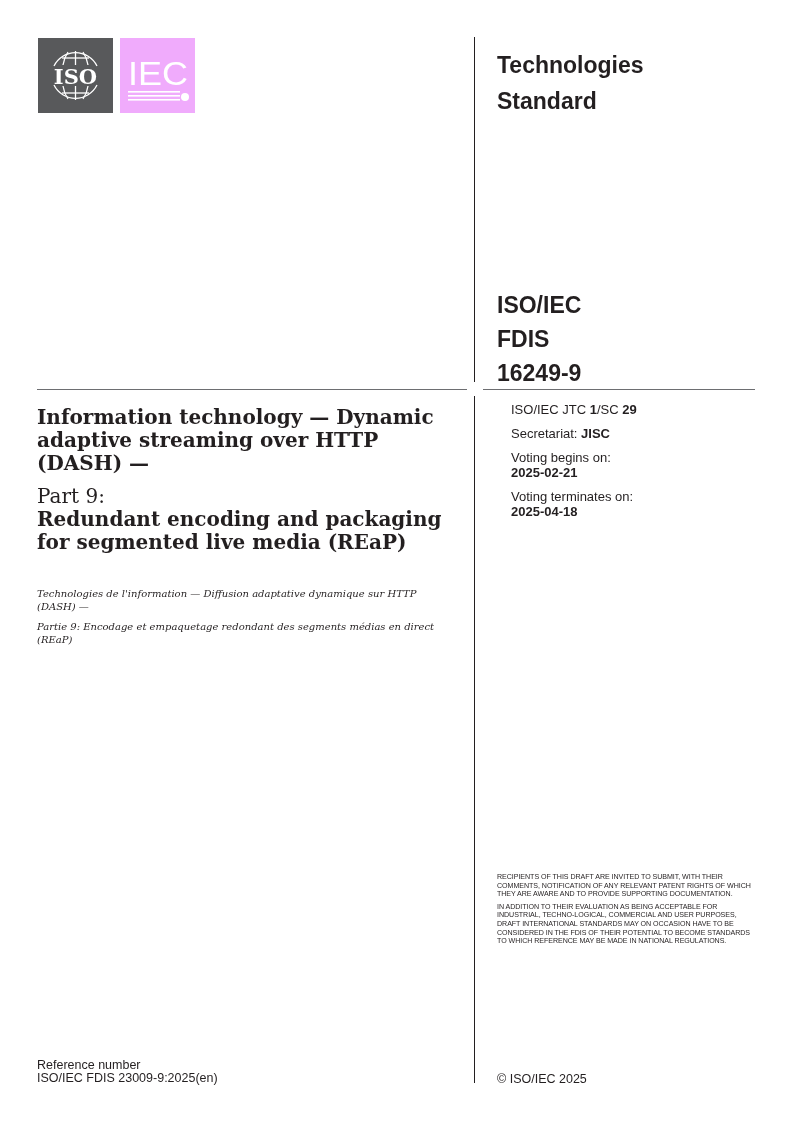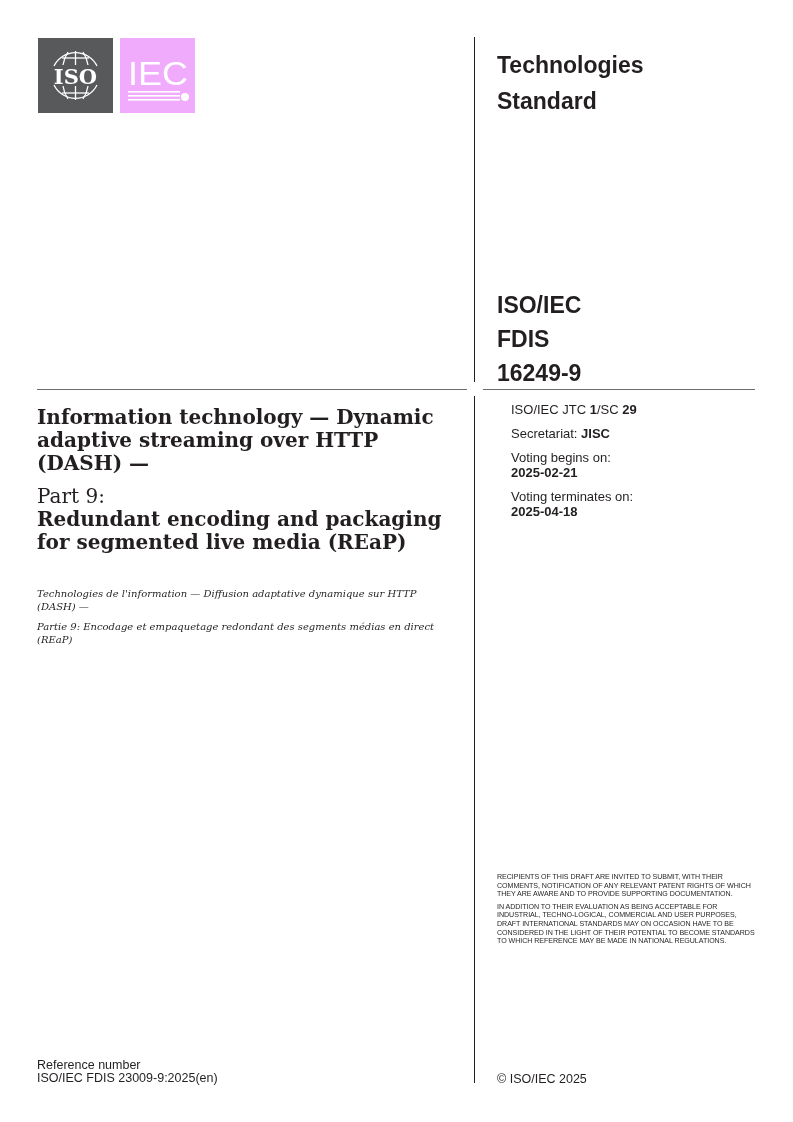--- a/index.html
+++ b/index.html
@@ -86,20 +86,20 @@
   <div class="sub">Redundant encoding and packaging for segmented live media (REaP)</div>
 </div>
 
 <div class="abs fr">
   <p>Technologies de l'information — Diffusion adaptative dynamique sur HTTP (DASH) —</p>
   <p>Partie 9: Encodage et empaquetage redondant des segments médias en direct (REaP)</p>
 </div>
 
 <div class="abs notice">
   <p>RECIPIENTS OF THIS DRAFT ARE INVITED TO SUBMIT, WITH THEIR COMMENTS, NOTIFICATION OF ANY RELEVANT PATENT RIGHTS OF WHICH THEY ARE AWARE AND TO PROVIDE SUPPORTING DOCUMENTATION.</p>
-  <p>IN ADDITION TO THEIR EVALUATION AS BEING ACCEPTABLE FOR INDUSTRIAL, TECHNO-LOGICAL, COMMERCIAL AND USER PURPOSES, DRAFT INTERNATIONAL STANDARDS MAY ON OCCASION HAVE TO BE CONSIDERED IN THE LIGHT OF THEIR POTENTIAL TO BECOME STANDARDS TO WHICH REFERENCE MAY BE MADE IN NATIONAL REGULATIONS.</p>
+  <p>IN ADDITION TO THEIR EVALUATION AS BEING ACCEPTABLE FOR INDUSTRIAL, TECHNO-LOGICAL, COMMERCIAL AND USER PURPOSES, DRAFT INTERNATIONAL STANDARDS MAY ON OCCASION HAVE TO BE CONSIDERED IN THE FDIS OF THEIR POTENTIAL TO BECOME STANDARDS TO WHICH REFERENCE MAY BE MADE IN NATIONAL REGULATIONS.</p>
 </div>
 
 <div class="abs ref">
   <div>Reference number</div>
   <div>ISO/IEC FDIS 23009-9:2025(en)</div>
 </div>
 <div class="abs copy">© ISO/IEC 2025</div>
 
 </body></html>

